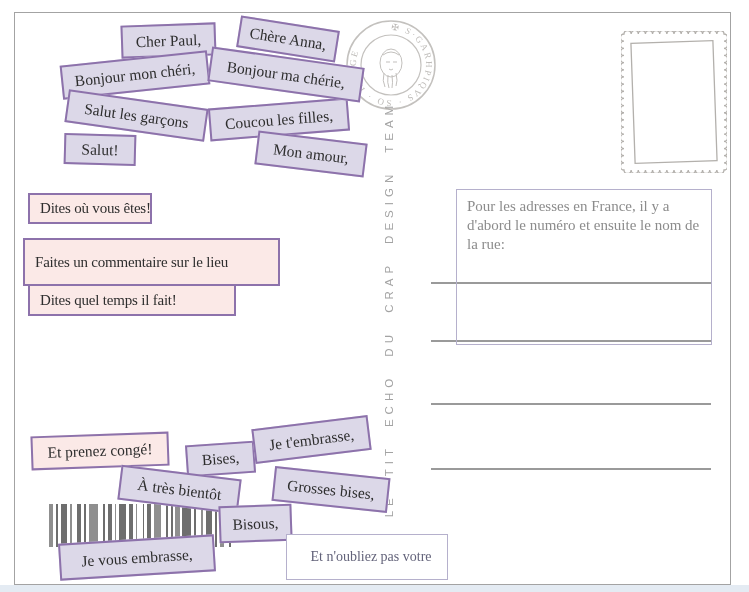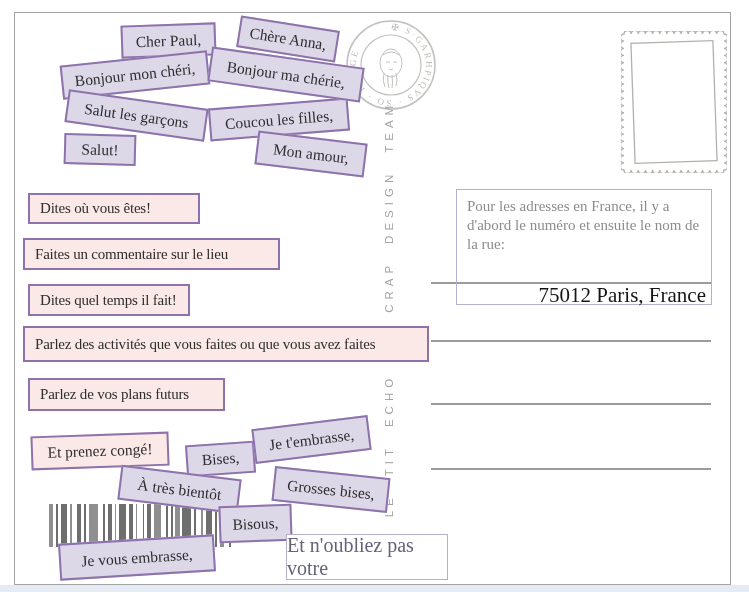--- a/index.html
+++ b/index.html
@@ -12,34 +12,34 @@
   
   .box{position:absolute;display:flex;align-items:center;justify-content:center;
        white-space:nowrap;border:2px solid #8d72ab;color:#2e2e2e;
        font-size:15.5px;z-index:2;transform:rotate(var(--rot,0deg));
        box-sizing:border-box;}
   .lav{background:#dcd8e8;}
   .pink{background:#fbe9e7;}
   .left{justify-content:flex-start;padding-left:10px;font-size:15px;letter-spacing:-0.2px;}
 
   
-  .address-box{position:absolute;left:441px;top:176px;width:256px;height:116px;
+  .address-box{position:absolute;left:441px;top:176px;width:256px;height:156px;
        border:1px solid #b5b0cc;z-index:1;box-sizing:border-box;background:transparent;}
   .addr-note{color:#8c8c8c;font-size:15px;line-height:1.25;padding:7px 2px 0 10px;}
   .addr-street{font-size:20px;color:#151515;text-align:right;padding-right:15px;margin-top:3px;}
   .addr-city{font-size:21px;color:#151515;text-align:right;padding-right:5px;margin-top:30px;}
   .addr-line{position:absolute;left:416px;width:280px;height:0;
        border-top:2px solid #9a9a9a;z-index:0;}
 
   
   .signature-box{position:absolute;left:271px;top:521px;width:162px;height:46px;
        border:1px solid #b5b0cc;background:#ffffff;z-index:2;box-sizing:border-box;
        display:flex;flex-direction:column;align-items:center;justify-content:center;
        color:#63637a;}
-  .signature-box .l1{font-size:20px;}
+  .signature-box .l1{font-size:14px;margin-left:8px;}
   .signature-box .l2{font-size:16px;letter-spacing:0.5px;}
 
   
   .vertical-brand{position:absolute;left:156px;top:307px;width:440px;height:16px;
        transform:rotate(-90deg);z-index:0;text-align:center;
        font-family:"Liberation Sans", sans-serif;font-size:11.5px;color:#a3a3a3;
        letter-spacing:5px;word-spacing:9px;white-space:nowrap;}
 
   
   .barcode{position:absolute;left:34px;top:491px;width:185px;height:43px;z-index:1;}
@@ -81,37 +81,34 @@
     </g>
   </svg>
 
   <div class="addr-line" style="top:269px"></div>
   <div class="addr-line" style="top:327px"></div>
   <div class="addr-line" style="top:390px"></div>
   <div class="addr-line" style="top:455px"></div>
 
   <div class="address-box">
     <div class="addr-note">Pour les adresses en France, il y a d'abord le numéro et ensuite le nom de la rue:</div>
-    <div class="addr-city">75012 Paris, France</div>
   </div>
 
   <div class="box lav" style="left:106px;top:11px;width:95px;height:33px;--rot:-2deg">Cher Paul,</div>
   <div class="box lav" style="left:223px;top:10px;width:100px;height:32px;--rot:9deg">Chère Anna,</div>
   <div class="box lav" style="left:46px;top:45px;width:148px;height:34px;--rot:-6deg">Bonjour mon chéri,</div>
   <div class="box lav" style="left:194px;top:44px;width:154px;height:35px;--rot:8deg;z-index:3">Bonjour ma chérie,</div>
   <div class="box lav" style="left:51px;top:86px;width:141px;height:33px;--rot:8deg">Salut les garçons</div>
   <div class="box lav" style="left:194px;top:90px;width:140px;height:33px;--rot:-4.5deg">Coucou les filles,</div>
   <div class="box lav" style="left:49px;top:121px;width:72px;height:31px;--rot:1.5deg">Salut!</div>
   <div class="box lav" style="left:241px;top:124px;width:110px;height:34px;--rot:7deg">Mon amour,</div>
 
-  <div class="box pink left" style="left:13px;top:180px;width:172px;height:31px">Dites où vous êtes!</div>
-  <div class="box pink left" style="left:8px;top:225px;width:257px;height:32px">Faites un commentaire sur le lieu</div>
-  <div class="box pink left" style="left:13px;top:271px;width:162px;height:32px">Dites quel temps il fait!</div>
-  <div class="box pink left" style="left:8px;top:313px;width:406px;height:36px">Parlez des activités que vous faites ou que vous avez faites</div>
-  <div class="box pink left" style="left:13px;top:365px;width:197px;height:33px">Parlez de vos plans futurs</div>
+  <div class="box pink left" style="left:13px;top:180px;width:124px;height:31px">Dites où vous êtes!</div>
+  <div class="box pink left" style="left:8px;top:225px;width:257px;height:48px">Faites un commentaire sur le lieu</div>
+  <div class="box pink left" style="left:13px;top:271px;width:208px;height:32px">Dites quel temps il fait!</div>
 
   <div class="barcode">
       <div class="bar" style="left: 0px; width: 4.08354px; background: rgb(143, 143, 143);"></div>
       <div class="bar" style="left: 7.02532px; width: 1.74177px; background: rgb(110, 110, 110);"></div>
       <div class="bar" style="left: 11.7089px; width: 6.42532px; background: rgb(110, 110, 110);"></div>
       <div class="bar" style="left: 21.0759px; width: 1.74177px; background: rgb(143, 143, 143);"></div>
       <div class="bar" style="left: 28.1013px; width: 4.08354px; background: rgb(110, 110, 110);"></div>
       <div class="bar" style="left: 35.1266px; width: 1.74177px; background: rgb(110, 110, 110);"></div>
       <div class="bar" style="left: 39.8101px; width: 8.76709px; background: rgb(143, 143, 143);"></div>
       <div class="bar" style="left: 53.8608px; width: 1.74177px; background: rgb(110, 110, 110);"></div>

